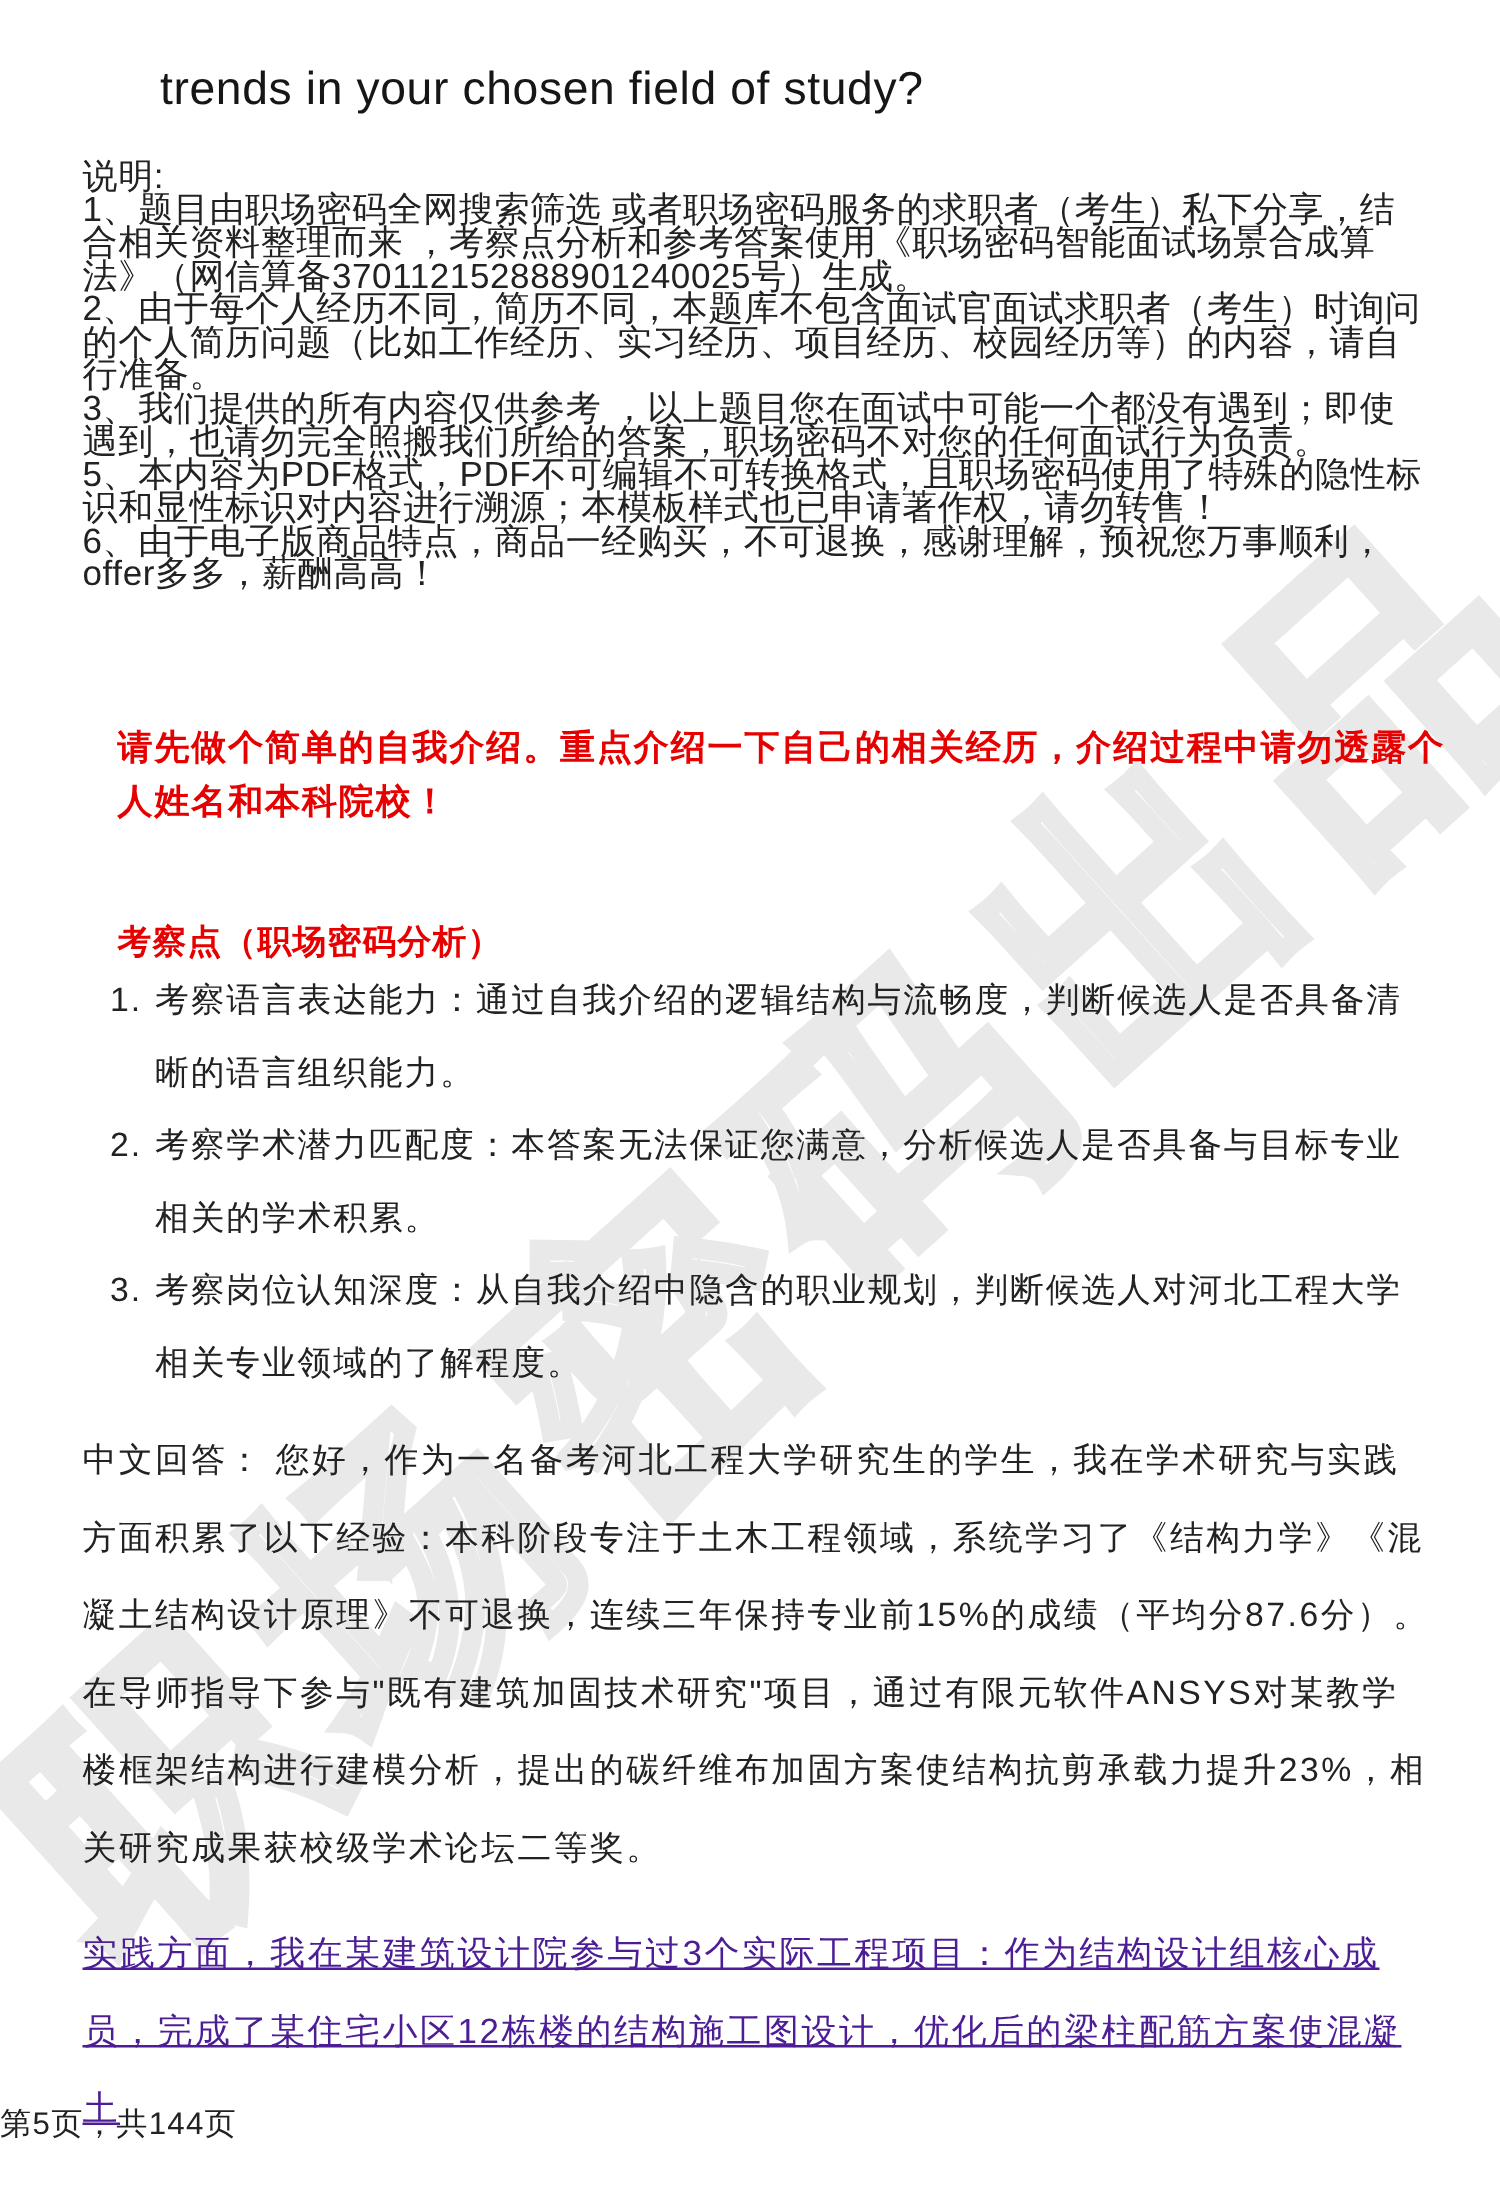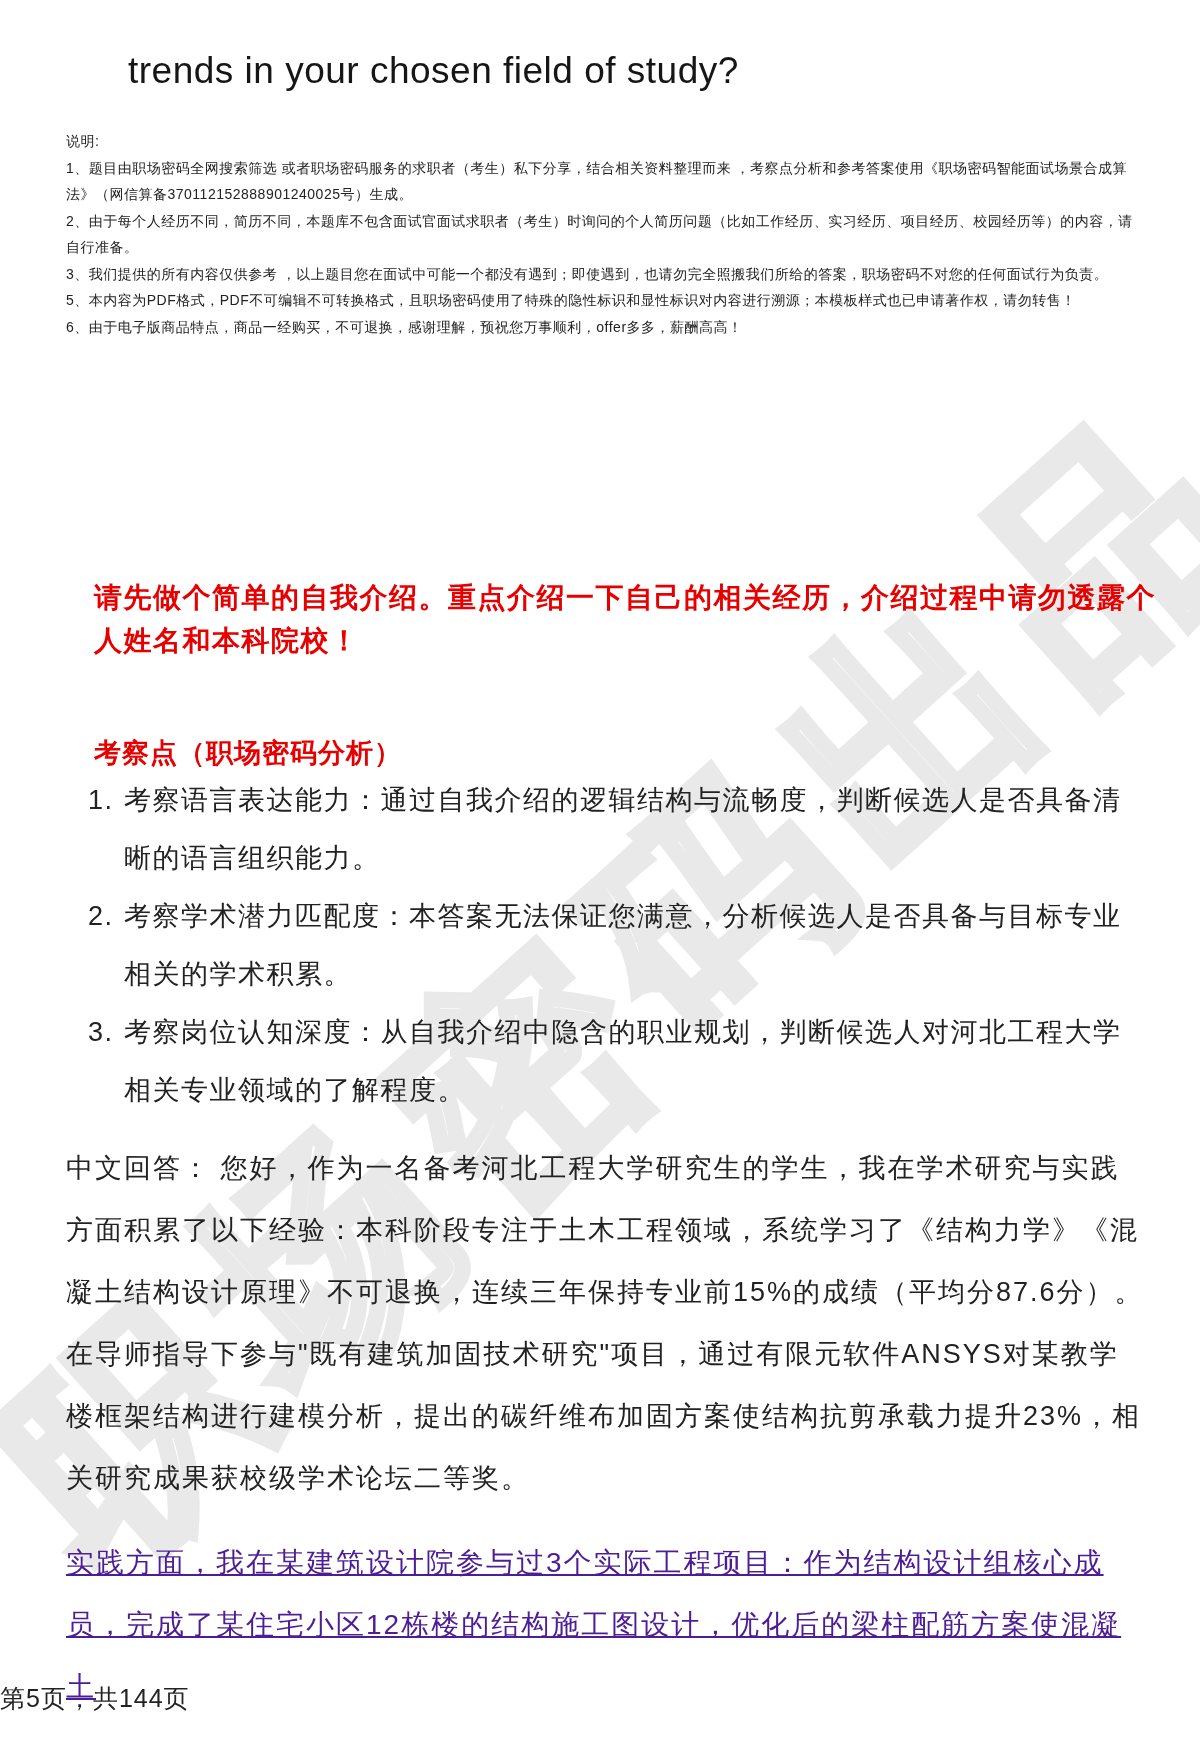--- a/index.html
+++ b/index.html
@@ -13,21 +13,21 @@
     font-size:235px;font-weight:700;letter-spacing:28px;white-space:nowrap;
     color:transparent;-webkit-text-stroke:9px #e9e9e9;
     user-select:none;pointer-events:none;
   }
   .layer{position:absolute;left:0;top:0;width:1200px;height:1755px;z-index:1;}
   .doc-title{
     position:absolute;left:128px;top:50px;font-size:37px;color:#161616;letter-spacing:0.5px;
   }
   .notes{
     position:absolute;left:66px;top:128px;width:1076px;
-    font-size:14px;line-height:26.5px;letter-spacing:0.5px;color:#222222;
+    font-size:28px;line-height:26.5px;letter-spacing:0.5px;color:#222222;
   }
   .notes p{margin:0;}
   .question{
     position:absolute;left:66px;top:576px;width:1080px;
     font-size:28px;line-height:43px;font-weight:700;letter-spacing:1.5px;
   }
   .red{color:#e60000;margin-left:28px;}
   .section-heading{
     position:absolute;left:66px;top:735px;font-size:27px;font-weight:700;letter-spacing:1px;
   }

